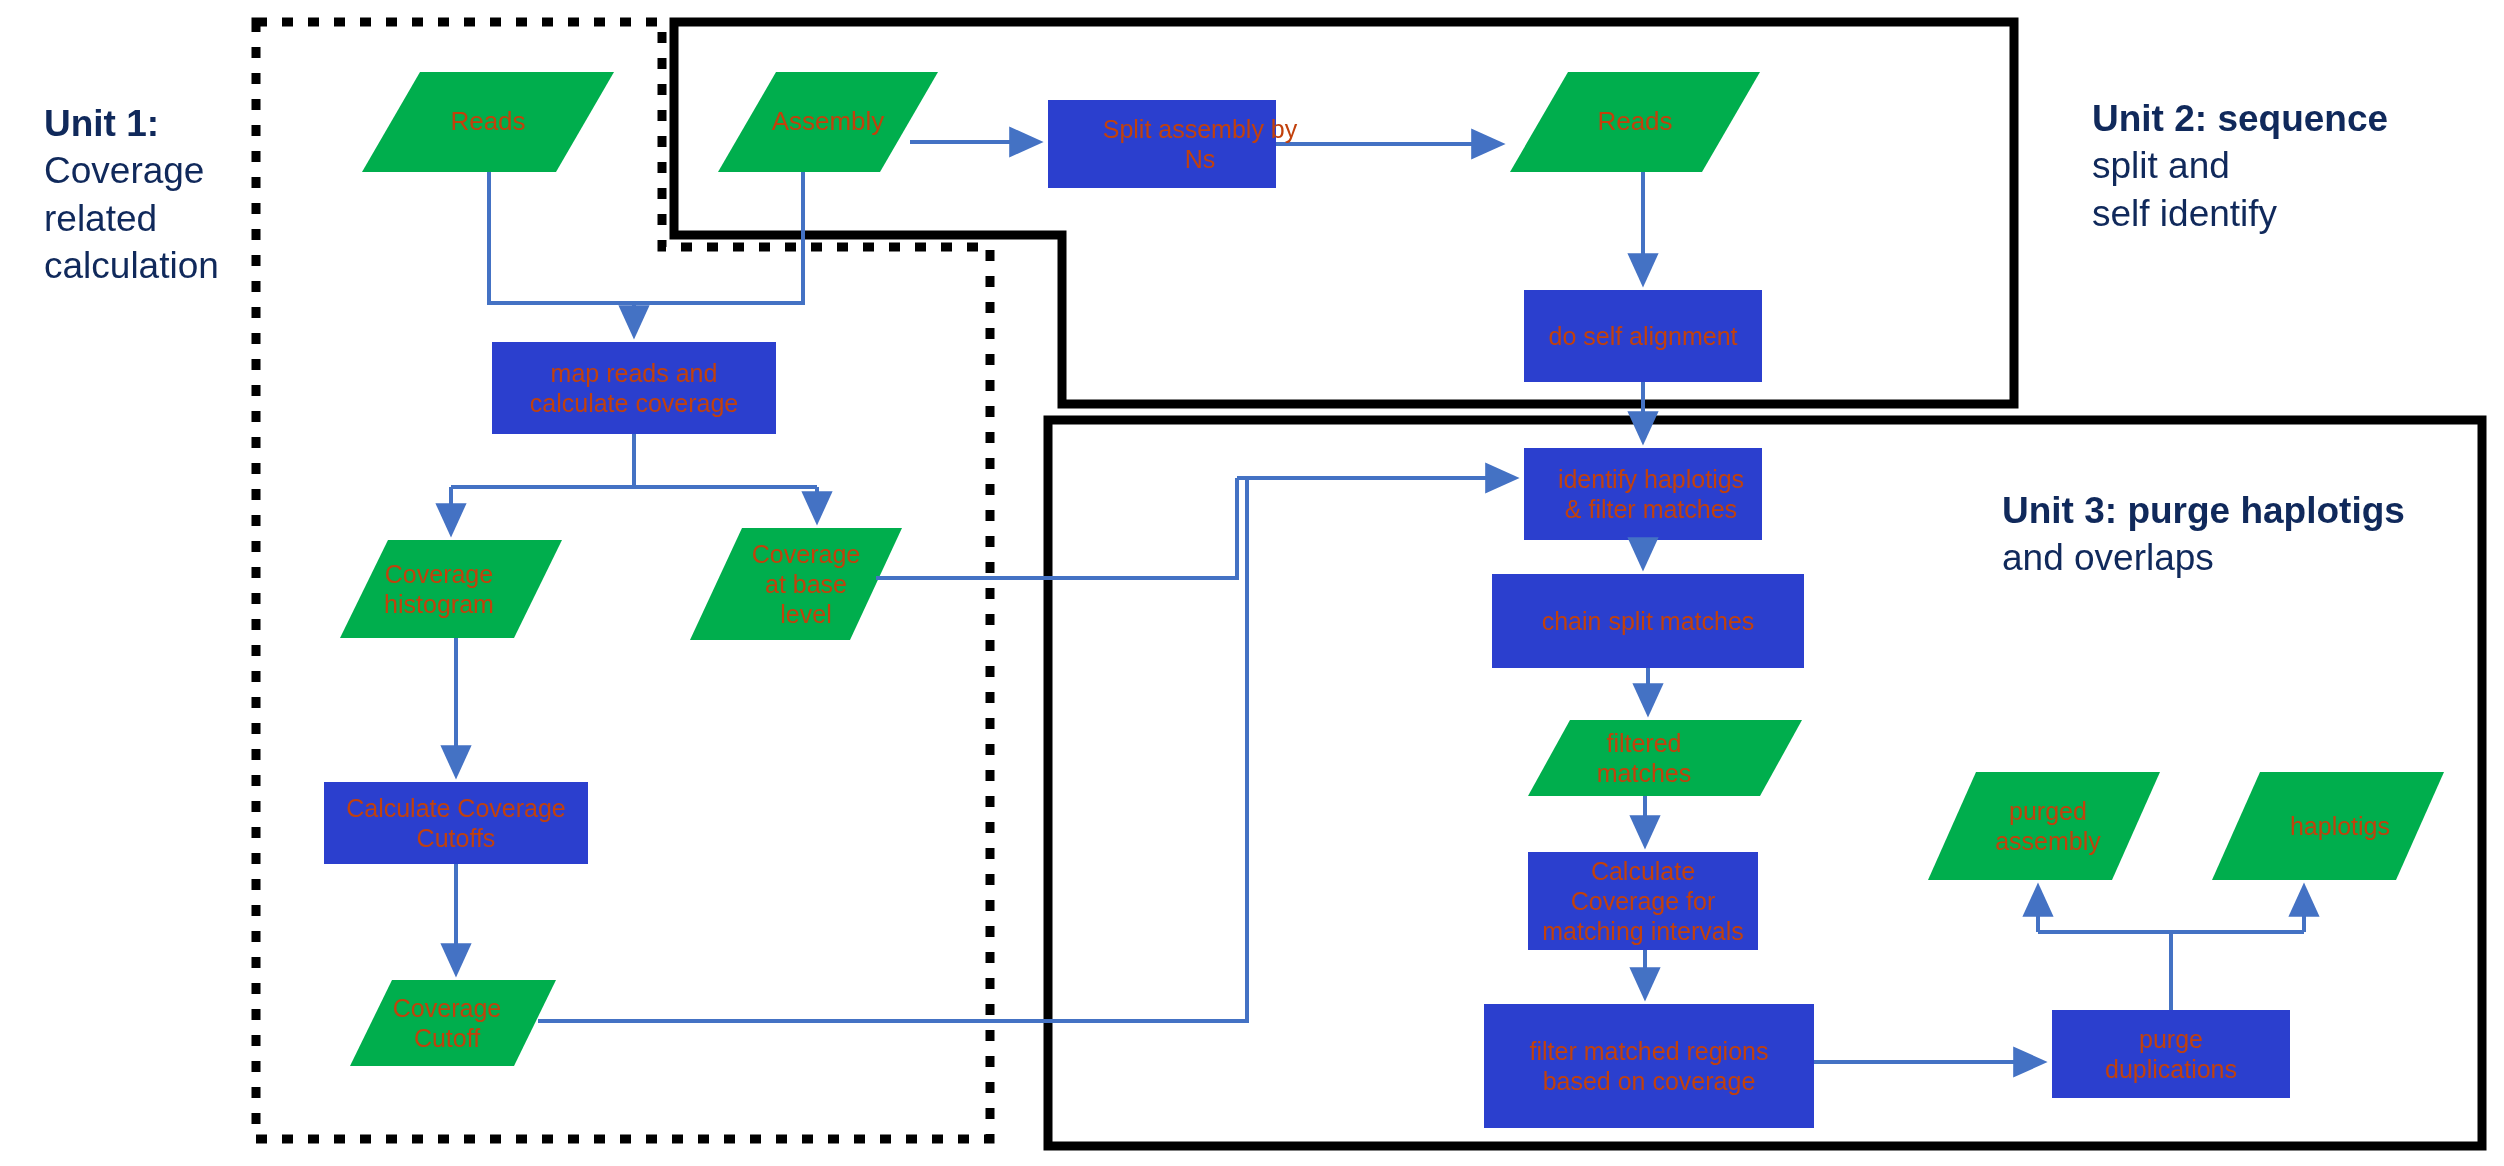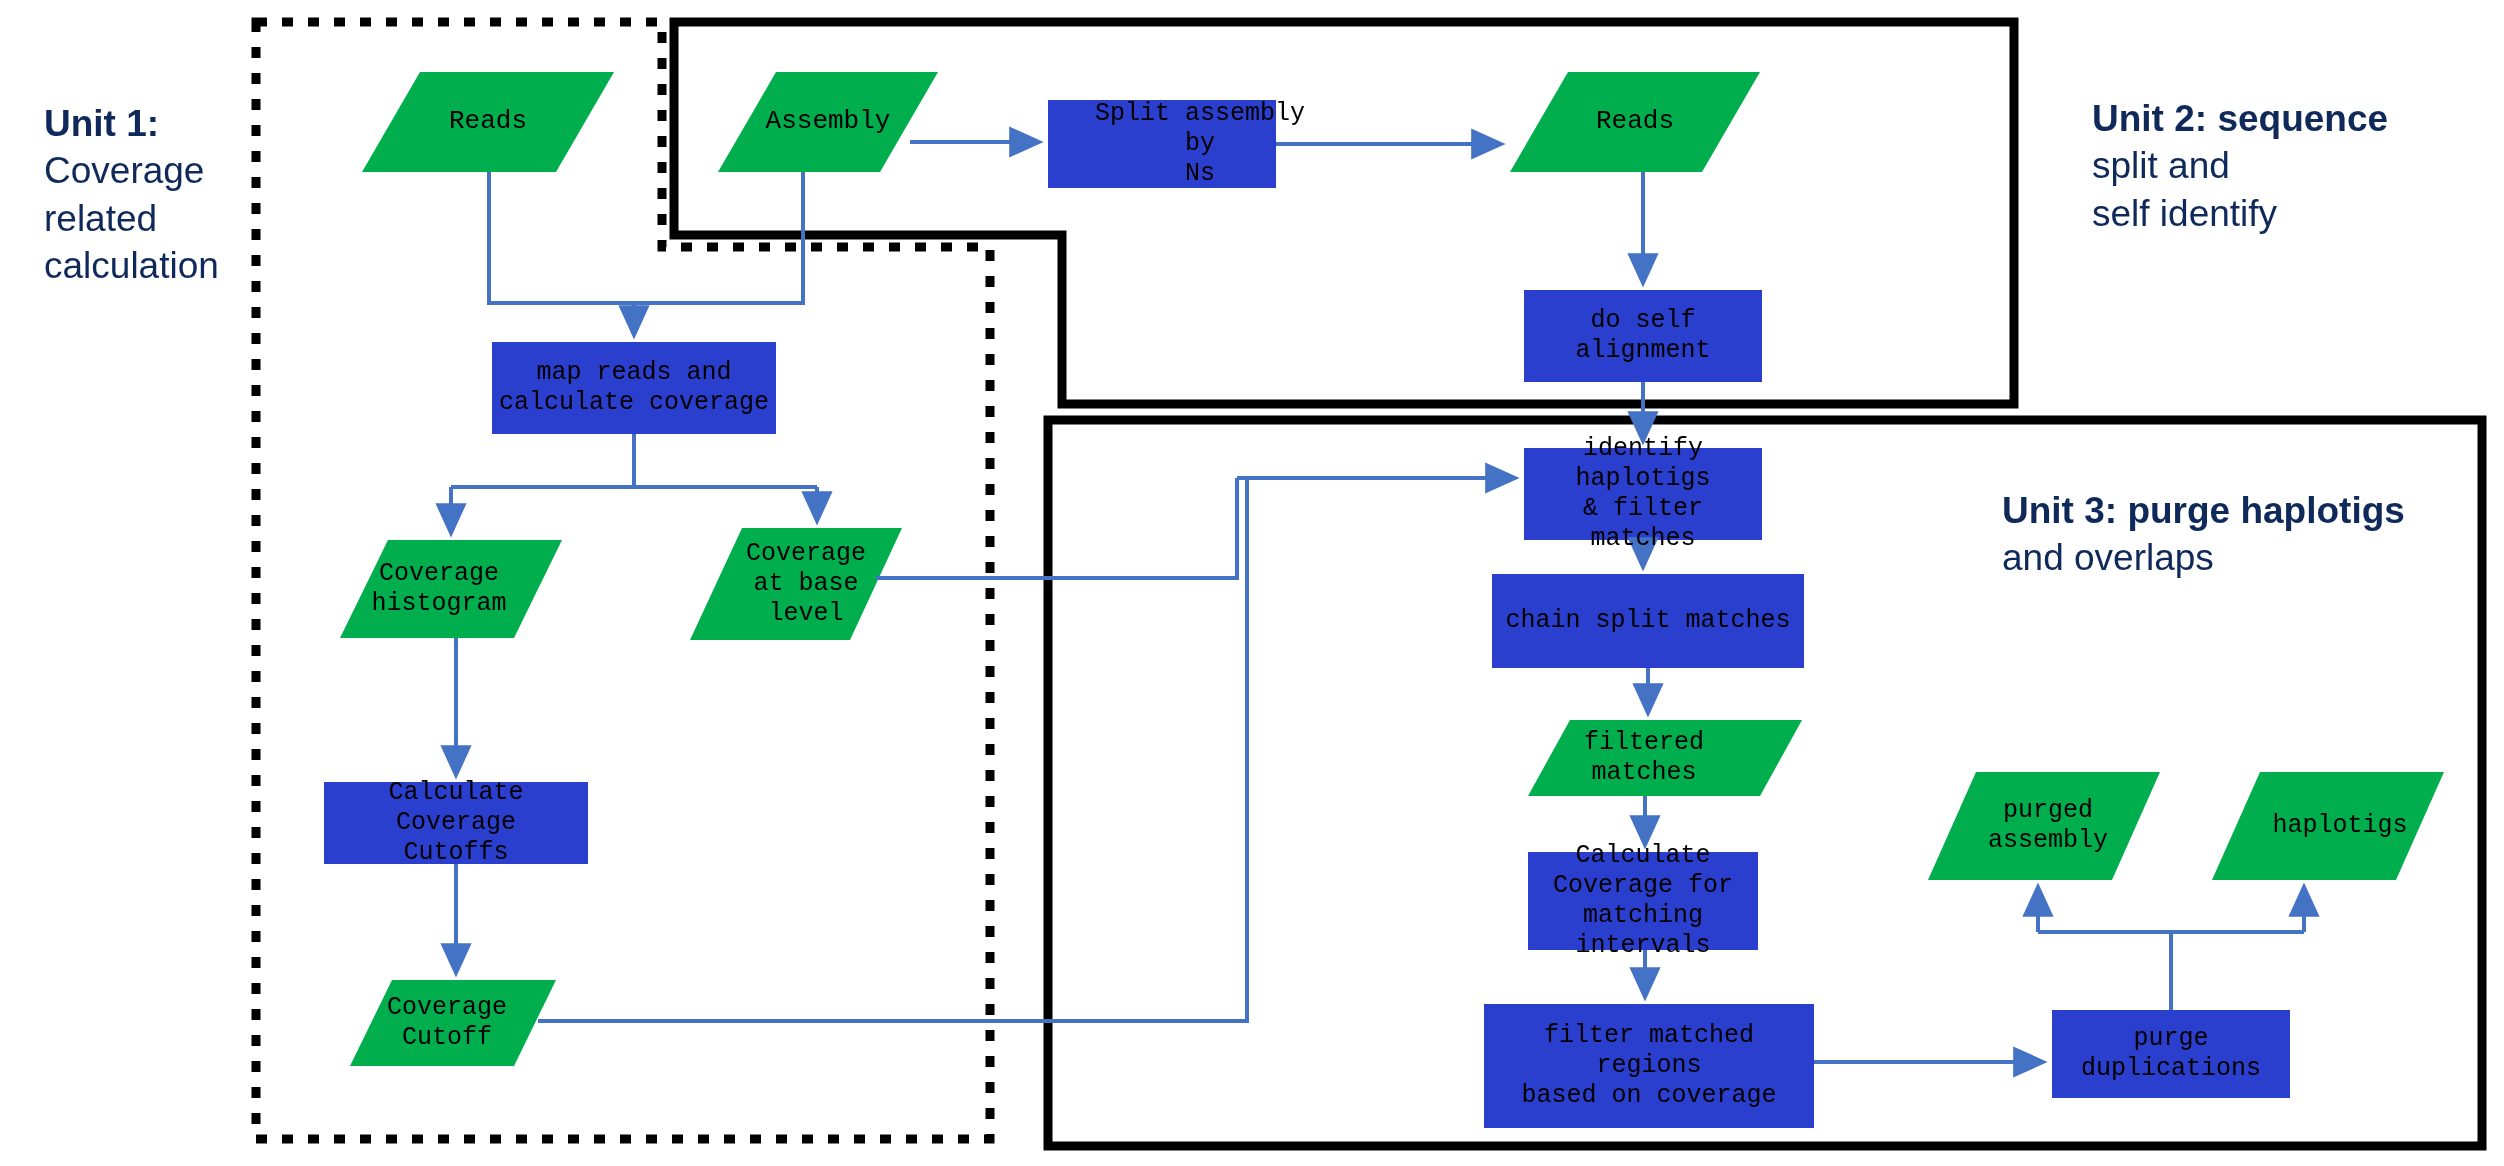--- a/index.html
+++ b/index.html
@@ -4,22 +4,22 @@
 <style>
   html,body{margin:0;padding:0;background:#ffffff;}
   body{width:2504px;height:1166px;overflow:hidden;
        font-family:"Liberation Sans","DejaVu Sans",sans-serif;}
   #stage{position:relative;width:2504px;height:1166px;background:#fff;}
   svg{position:absolute;top:0;left:0;width:2504px;height:1166px;}
   .unit-label{position:absolute;color:#10295B;font-size:37px;line-height:1.28;
               font-family:"Liberation Sans","DejaVu Sans",sans-serif;font-weight:400;margin-left:28px;}
   .unit-label b{font-weight:bold;}
   .node-text{position:absolute;display:flex;align-items:center;justify-content:center;
-             text-align:center;color:#000000;line-height:1.2;pointer-events:none;
-             font-family:Liberation Mono, monospace;}
+             text-align:center;color:#c2410c;line-height:1.2;pointer-events:none;
+             font-family:Liberation Sans, sans-serif;}
 </style>
 </head>
 <body>
 
 <div id="stage">
 
   <svg viewBox="0 0 2504 1166" xmlns="http://www.w3.org/2000/svg">
     <defs>
       <marker id="ah" markerWidth="9" markerHeight="9" refX="7.2" refY="4.5" orient="auto">
         <path d="M0,0.6 L8.6,4.5 L0,8.4 z" fill="#4472C4"></path>
@@ -177,21 +177,21 @@
   <div class="node-text" style="left:700px;top:528px;width:212px;height:112px;font-size:25px;white-space:pre-line;">Coverage
 at base
 level</div>
 
   <div class="node-text" style="left:324px;top:782px;width:264px;height:82px;font-size:25px;white-space:pre-line;">Calculate Coverage
 Cutoffs</div>
 
   <div class="node-text" style="left:344px;top:980px;width:206px;height:86px;font-size:25px;white-space:pre-line;">Coverage
 Cutoff</div>
 
-  <div class="node-text" style="left:1524px;top:448px;width:238px;height:92px;font-size:25px;white-space:pre-line;">identify haplotigs
+  <div class="node-text" style="left:1524px;top:448px;width:238px;height:92px;font-size:25px;white-space:pre-line;padding-left:8px;">identify haplotigs
 &amp; filter matches</div>
 
   <div class="node-text" style="left:1492px;top:574px;width:312px;height:94px;font-size:25px;">chain split matches</div>
 
   <div class="node-text" style="left:1528px;top:720px;width:232px;height:76px;font-size:25px;white-space:pre-line;">filtered
 matches</div>
 
   <div class="node-text" style="left:1518px;top:852px;width:250px;height:98px;font-size:25px;white-space:pre-line;">Calculate
 Coverage for
 matching intervals</div>

